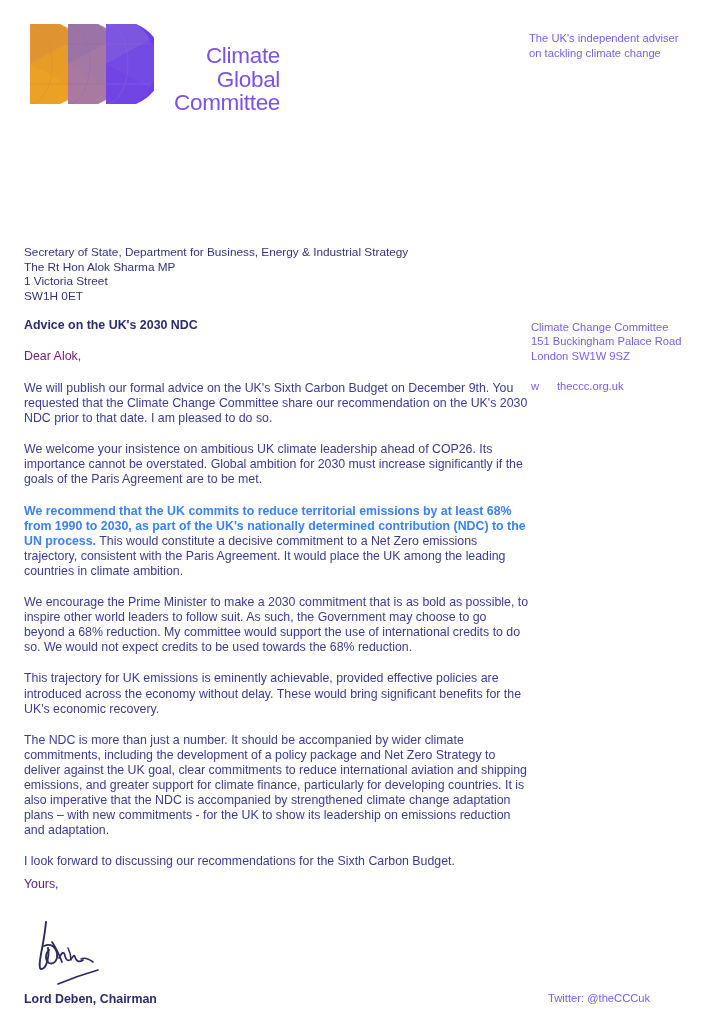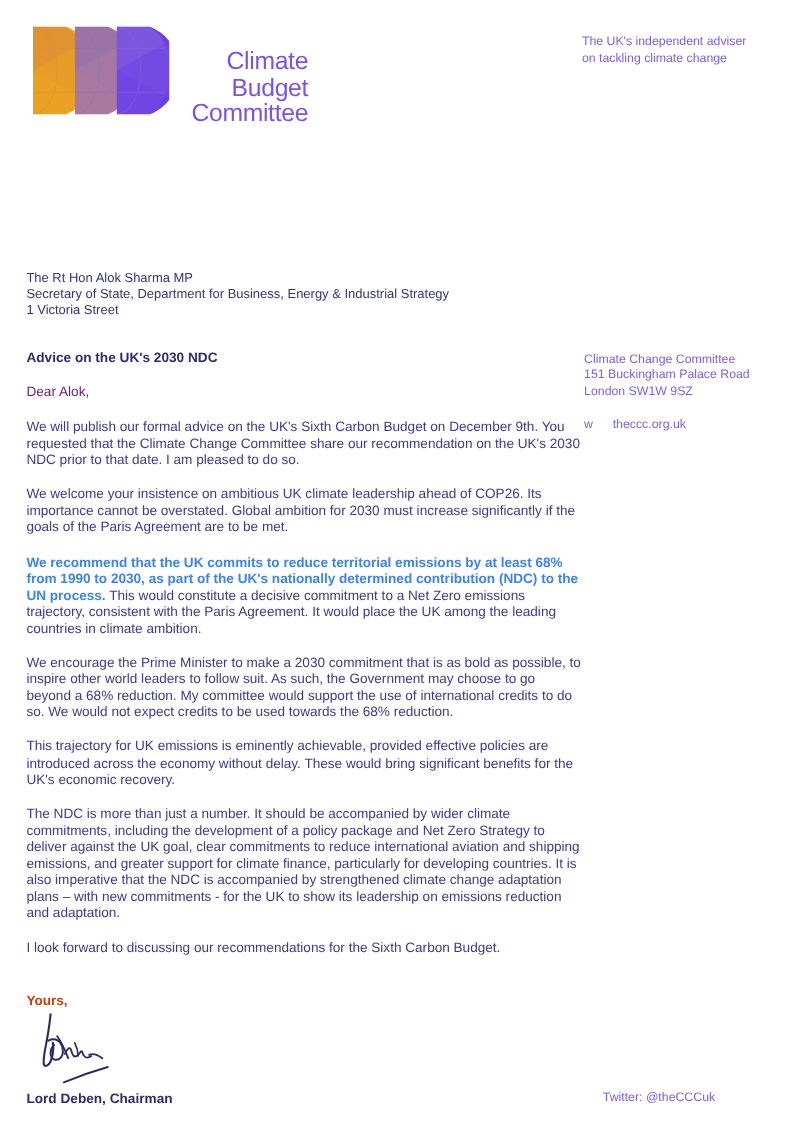--- a/index.html
+++ b/index.html
@@ -129,25 +129,24 @@
   }
   .para b, .para strong {
     color: #3b82f6;
     font-weight: bold;
   }
 
   
   .signoff {
     position: absolute;
     left: 24px;
-    top: 903px;
-    color: #c2410c;
+    top: 877px;
+    color: #4c1d95;
     font-size: 12.35px;
     line-height: 15px;
-    font-weight: bold;
   }
   .signature {
     position: absolute;
     left: 26px;
     top: 918px;
     width: 120px;
     height: 72px;
   }
   .signer {
     position: absolute;
@@ -230,34 +229,35 @@
             <ellipse cx="84" cy="46" rx="22" ry="40"></ellipse>
             <line x1="84" y1="26" x2="128" y2="26"></line>
             <line x1="84" y1="66" x2="128" y2="66"></line>
           </g>
         </g>
       </svg>
     </div>
 
     <div class="logo-wordmark">
       <div>Climate</div>
-      <div>Budget</div>
+      <div>Global</div>
       <div>Committee</div>
     </div>
   </div>
 
   <div class="strapline">
     <div>The UK's independent adviser</div>
     <div>on tackling climate change</div>
   </div>
 
   <div class="recipient">
+    <div>Secretary of State, Department for Business, Energy &amp; Industrial Strategy</div>
     <div>The Rt Hon Alok Sharma MP</div>
-    <div>Secretary of State, Department for Business, Energy &amp; Industrial Strategy</div>
     <div>1 Victoria Street</div>
+    <div>SW1H 0ET</div>
   </div>
 
   <div class="sender">
     <div>Climate Change Committee</div>
     <div>151 Buckingham Palace Road</div>
     <div>London SW1W 9SZ</div>
   </div>
   <div class="sender-web">
     <span class="wlabel">w</span><span>theccc.org.uk</span>
   </div>

